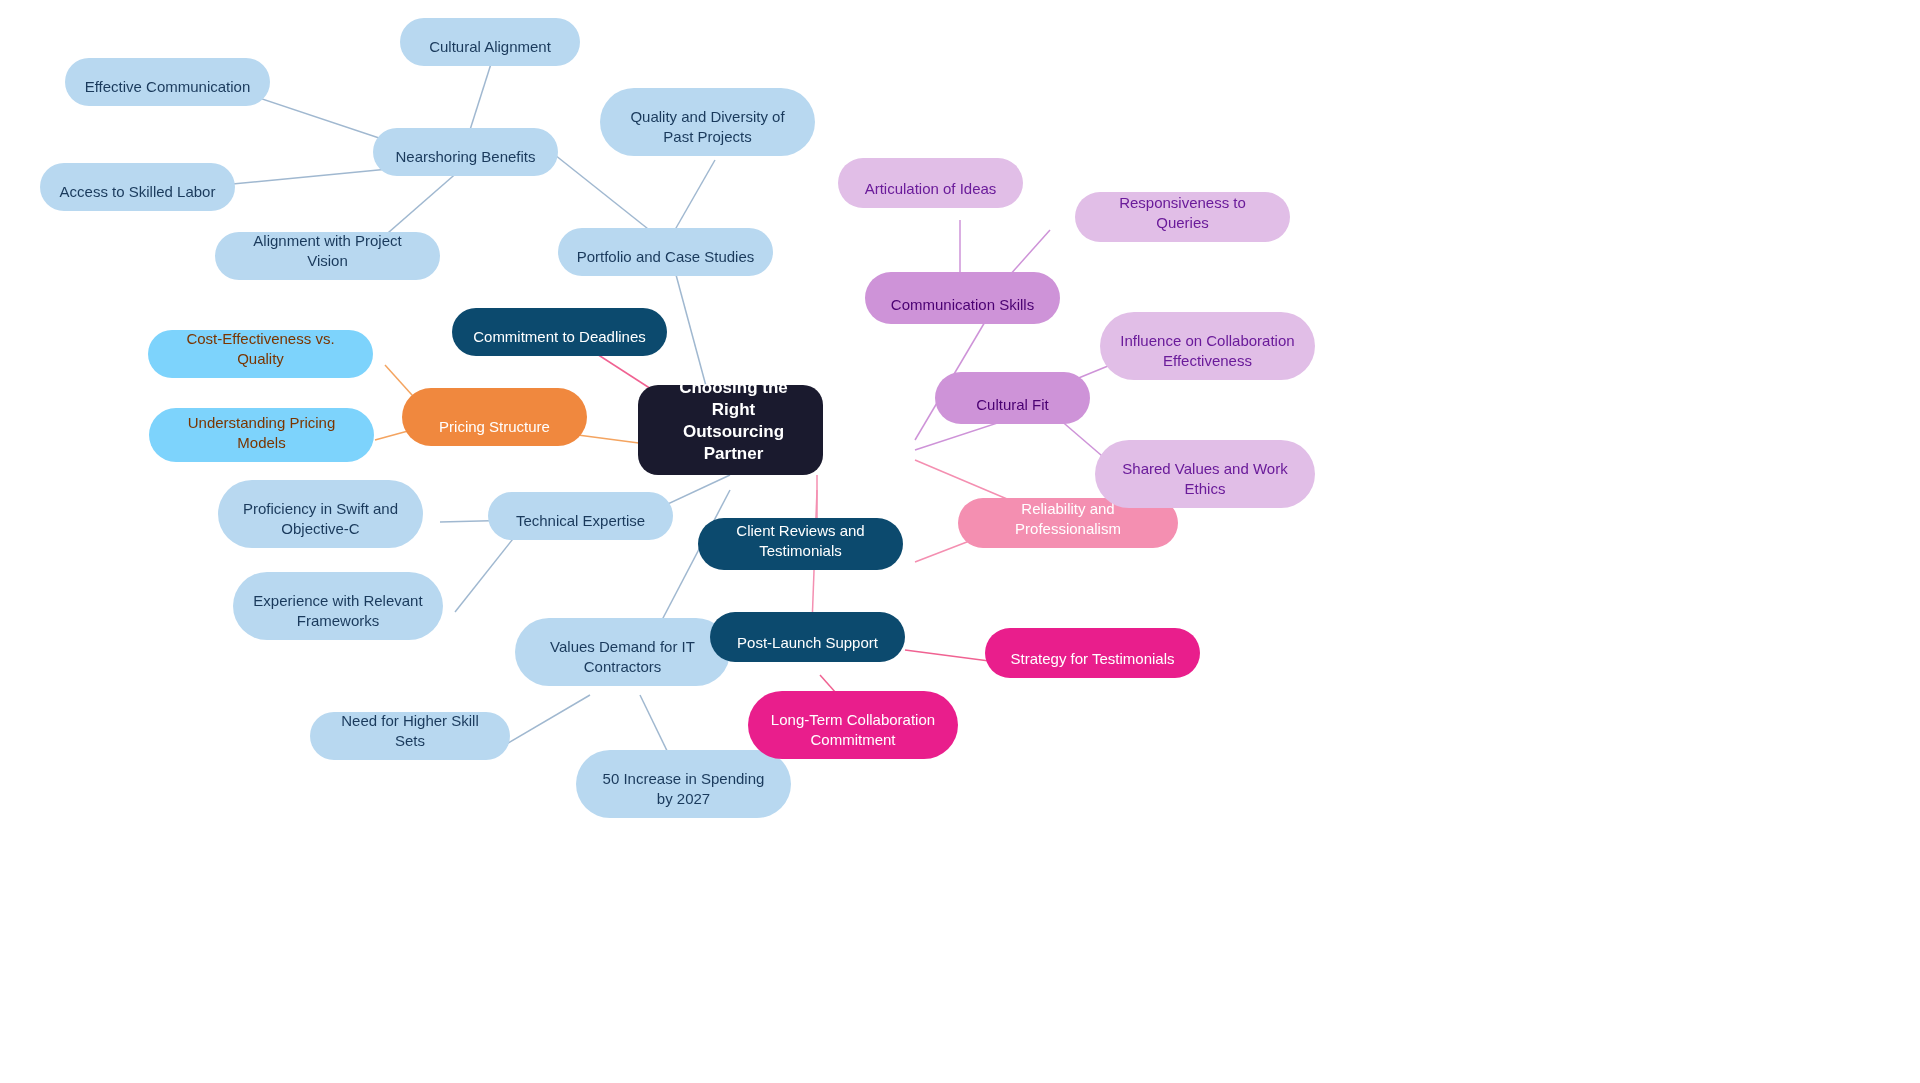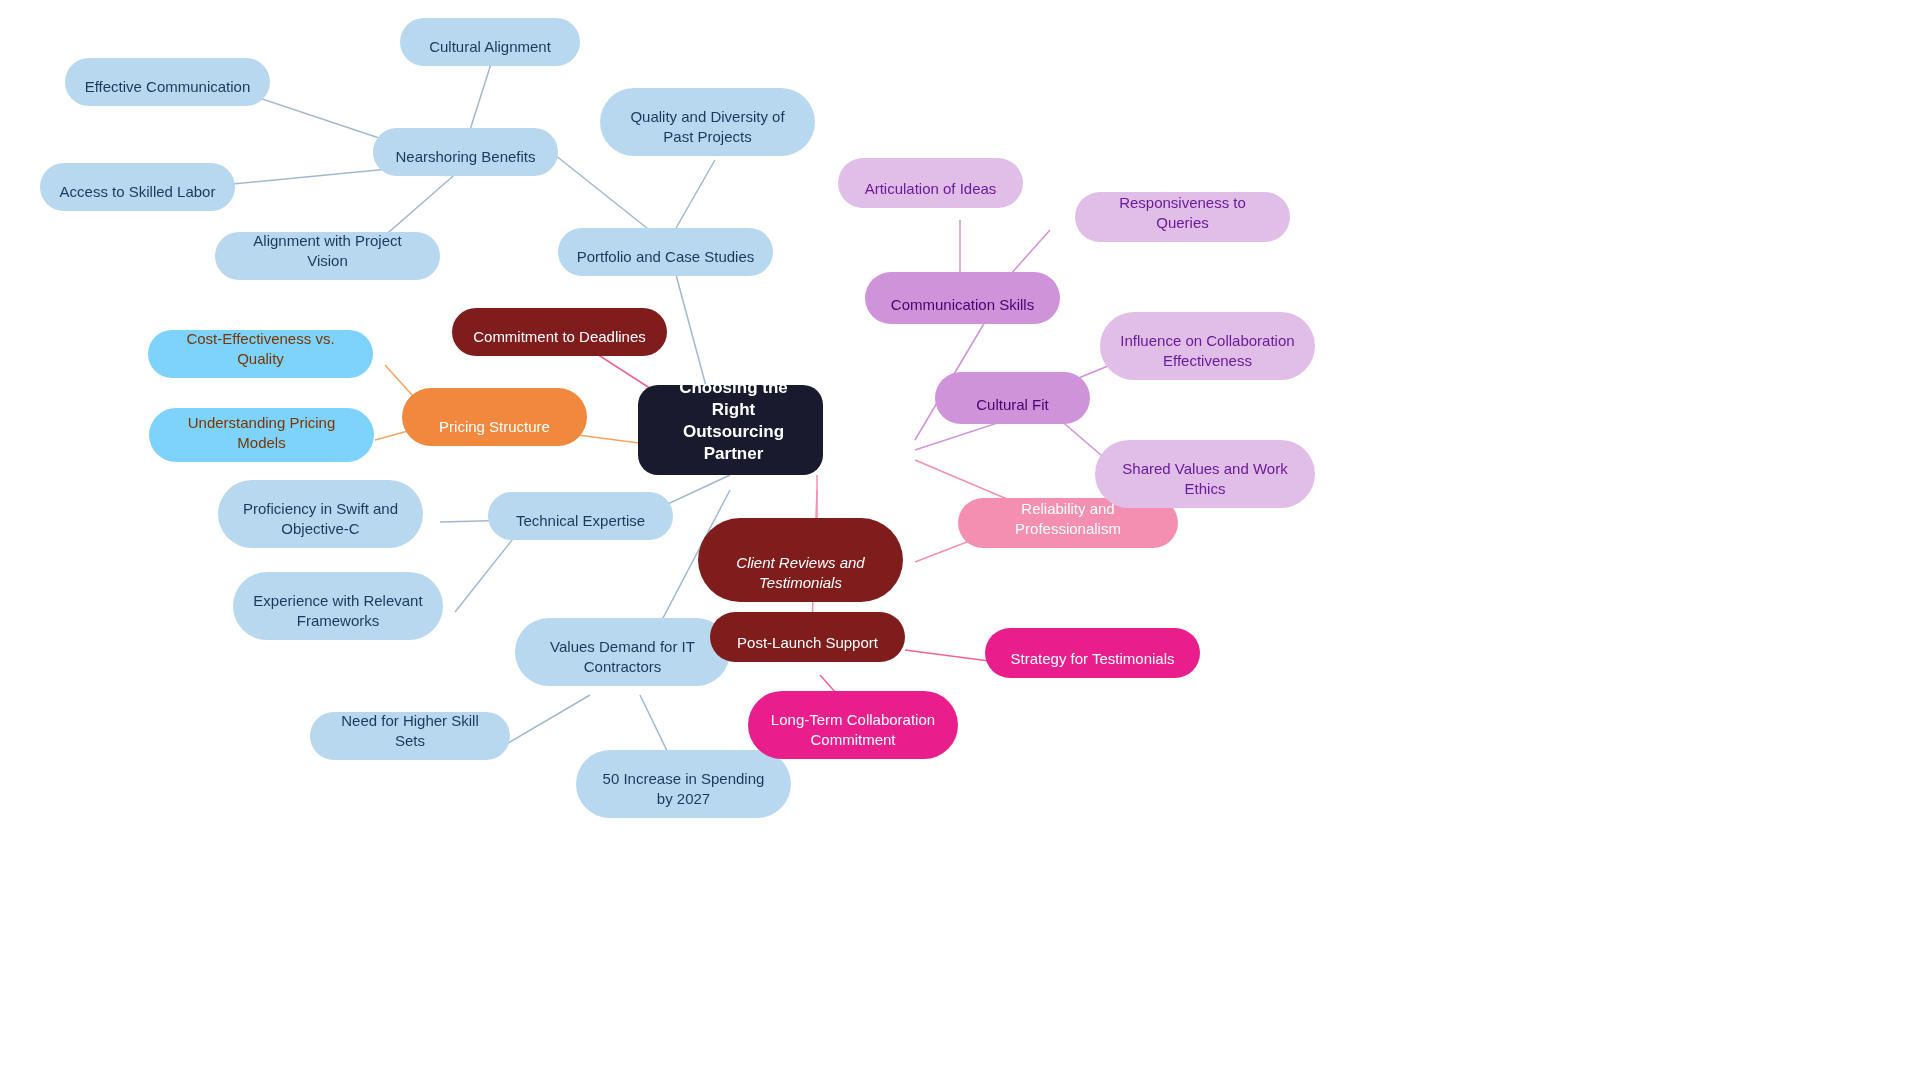--- a/index.html
+++ b/index.html
@@ -49,21 +49,21 @@
     }
     .node.orange {
       background: #7dd3fc;
       color: #7a3500;
     }
     .node.orange-main {
       background: #f0883e;
       color: #ffffff;
     }
     .node.pink {
-      background: #7f1d1d;
+      background: #0c4a6e;
       color: #ffffff;
     }
     .node.pink-light {
       background: #f48fb1;
       color: #ffffff;
     }
     .node.hot-pink {
       background: #e91e8c;
       color: #ffffff;
     }
@@ -196,21 +196,21 @@
 </div>
 
 <div class="node orange" style="left:149px; top:408px; width:225px; height:54px;">
   <span>Understanding Pricing Models</span>
 </div>
 
 <div class="node pink" style="left:452px; top:308px; width:215px; height:48px;">
   <span>Commitment to Deadlines</span>
 </div>
 
-<div class="node pink" style="left:698px; top:518px; width:205px; height:84px;font-style:italic;">
+<div class="node pink" style="left:698px; top:518px; width:205px; height:52px;">
   <span>Client Reviews and Testimonials</span>
 </div>
 
 <div class="node pink" style="left:710px; top:612px; width:195px; height:50px;">
   <span>Post-Launch Support</span>
 </div>
 
 <div class="node hot-pink" style="left:748px; top:691px; width:210px; height:68px;">
   <span>Long-Term Collaboration Commitment</span>
 </div>

